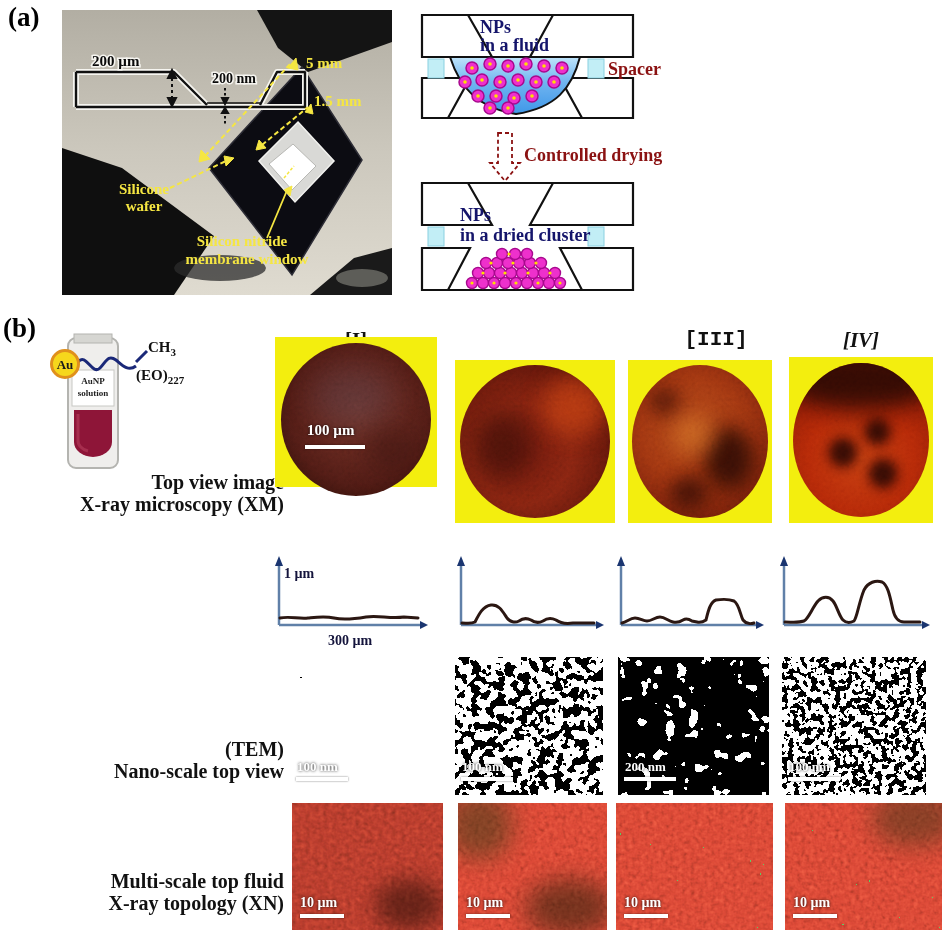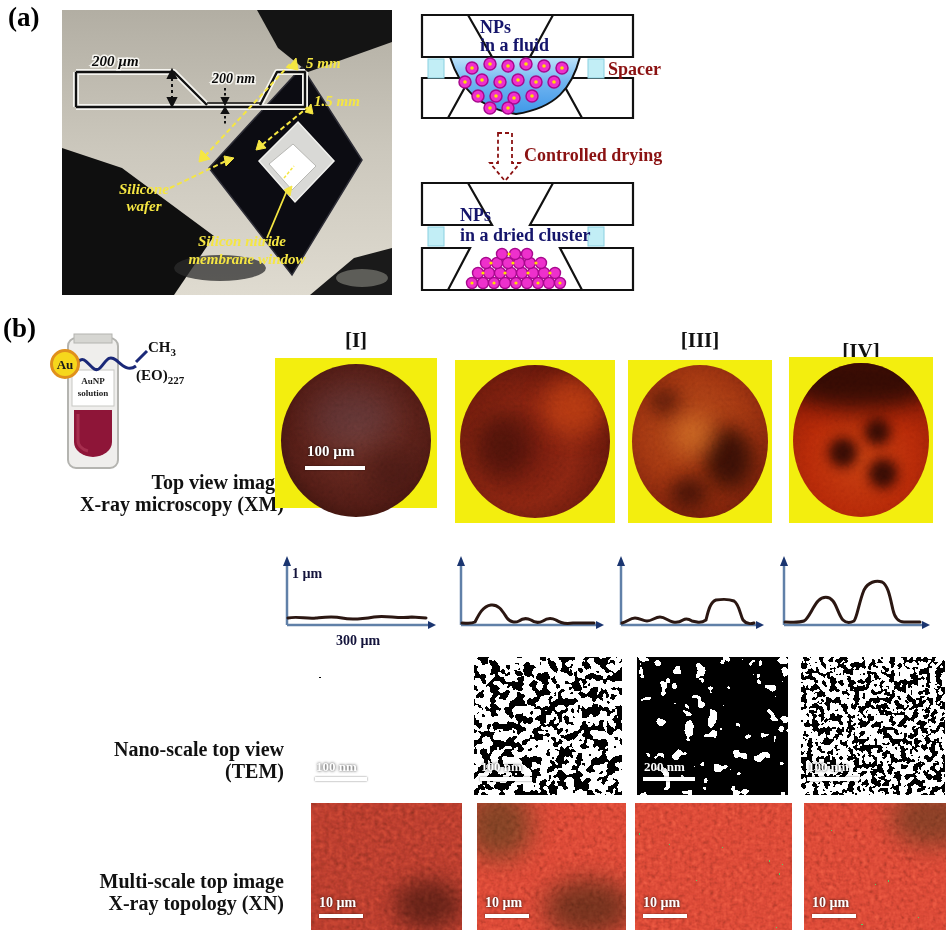--- a/index.html
+++ b/index.html
@@ -9,21 +9,21 @@
   .panel-label{font-size:27px;font-weight:bold;color:#000;}
   .colhead{font-size:21px;font-weight:bold;color:#111;text-align:center;}
   .rowlabel{font-size:20px;font-weight:bold;color:#111;text-align:right;line-height:22px;}
   .xm-box{background:#f3ee0e;}
   .xm-circle{position:absolute;border-radius:50%;overflow:hidden;}
   .blob{position:absolute;border-radius:50%;}
   .sbar-text{position:absolute;color:#fff;font-weight:bold;font-size:15px;
              text-shadow:0 0 3px rgba(0,0,0,.85);line-height:15px;}
   .sbar{position:absolute;background:#fff;height:4px;box-shadow:0 0 2px rgba(0,0,0,.6);}
   .tem-sbar-text{font-size:13px;}
-  .imgcell{position:absolute;overflow:hidden;margin-left:19px;}
+  .imgcell{position:absolute;overflow:hidden;}
   .imgcell svg{display:block;}
   svg text{font-family:"Liberation Serif","DejaVu Serif",serif;}
 </style>
 </head>
 <body>
 
 <svg width="0" height="0" style="position:absolute" aria-hidden="true">
 <defs>
   <filter id="fTemI" x="0" y="0" width="100%" height="100%">
     <feTurbulence type="fractalNoise" baseFrequency="0.13" numOctaves="2" seed="7"></feTurbulence>
@@ -128,21 +128,21 @@
     <feTurbulence type="fractalNoise" baseFrequency="0.3" numOctaves="2" seed="2"></feTurbulence>
     <feColorMatrix type="matrix" values="0.34 0.34 0.34 0 0 0.34 0.34 0.34 0 0 0.34 0.34 0.34 0 0 0 0 0 0 1"></feColorMatrix>
   </filter>
 </defs>
 </svg>
 
 <div id="fig">
 
   <div class="abs panel-label" style="left:8px;top:2px;">(a)</div>
 
-  <div class="abs" style="left:62px;top:10px;width:330px;height:285px;font-style:italic;">
+  <div class="abs" style="left:62px;top:10px;width:330px;height:285px;">
     <svg width="330" height="285" viewBox="0 0 330 285">
       <defs>
         <linearGradient id="gPhoto" x1="0" y1="0" x2="0" y2="1">
           <stop offset="0" stop-color="#b2aea3"></stop>
             <stop offset="0.5" stop-color="#ccc8bd"></stop>
             <stop offset="1" stop-color="#dfdbd0"></stop>
         </linearGradient>
       </defs>
       <rect x="0" y="0" width="330" height="285" fill="url(#gPhoto)"></rect>
 
@@ -361,29 +361,29 @@
       <path d="M30,52 C38,42 44,66 52,58 C58,52 60,44 68,50 C74,55 80,62 88,56" fill="none" stroke="#1a2878" stroke-width="3"></path>
       <line x1="88" y1="52" x2="99" y2="41" stroke="#1a2878" stroke-width="3"></line>
       <circle cx="17" cy="54" r="13.5" fill="#f6d71c" stroke="#e0901c" stroke-width="3"></circle>
       <text x="17" y="59" font-size="13" font-weight="bold" fill="#1a1a1a" text-anchor="middle">Au</text>
       <text x="88" y="70" font-size="15" font-weight="bold" fill="#111"><tspan>(EO)</tspan><tspan dy="4" font-size="11">227</tspan></text>
       <text x="100" y="42" font-size="15" font-weight="bold" fill="#111"><tspan>CH</tspan><tspan dy="4" font-size="11">3</tspan></text>
     </svg>
   </div>
 
   <div class="abs colhead" style="left:275px;top:328px;width:162px;">[I]</div>
-  <div class="abs colhead" style="left:628px;top:328px;width:144px;">[III]</div>
-  <div class="abs colhead" style="left:789px;top:339px;width:144px;">[IV]</div>
+  <div class="abs colhead" style="left:644px;top:328px;width:144px;font-family:Liberation Mono, monospace;">[III]</div>
+  <div class="abs colhead" style="left:789px;top:328px;width:144px;font-style:italic;">[IV]</div>
 
   <div class="abs rowlabel" style="left:38px;top:471px;width:246px;">
     <div>Top view image</div>
     <div>X-ray microscopy (XM)</div>
   </div>
 
-  <div class="abs xm-box" style="left:275px;top:358px;width:162px;height:150px;">
+  <div class="abs xm-box" style="left:275px;top:337px;width:162px;height:150px;">
     <div class="xm-circle" style="left:6px;top:6px;width:150px;height:153px;background:radial-gradient(circle at 52% 46%, #6b3026 0%, #5c241c 35%, #4c1a14 62%, #33100a 84%, #0c0302 97%);">
       <div class="blob" style="left:20%;top:15%;width:55%;height:40%;background:#4a4456;opacity:.3;filter:blur(14px);"></div>
       <div class="blob" style="left:55%;top:55%;width:35%;height:30%;background:#3a1410;opacity:.55;filter:blur(12px);"></div>
       <svg width="150" height="153" style="position:absolute;left:0;top:0;opacity:.2;mix-blend-mode:overlay;">
           <rect width="150" height="153" filter="url(#fMottle)"></rect>
         </svg>
     </div>
     <div class="sbar-text" style="left:32px;top:86px;">100 µm</div>
     <div class="sbar" style="left:30px;top:108px;width:60px;"></div>
   </div>
@@ -415,21 +415,21 @@
       <div class="blob" style="left:55%;top:62%;width:22%;height:20%;background:#1d0503;opacity:.85;filter:blur(6px);"></div>
       <svg width="136" height="154" style="position:absolute;left:0;top:0;opacity:.22;mix-blend-mode:overlay;">
           <rect width="136" height="154" filter="url(#fMottle)"></rect>
         </svg>
     </div>
   </div>
 
   <div class="abs rowlabel" style="left:38px;top:553px;width:246px;">
   </div>
 
-  <div class="abs" style="left:278px;top:552px;">
+  <div class="abs" style="left:270px;top:552px;">
     <svg width="164" height="100" viewBox="0 0 164 100">
       <line x1="9" y1="73" x2="9" y2="12" stroke="#6080a8" stroke-width="2.5"></line>
         <polygon points="5,14 13,14 9,4" fill="#1a3570"></polygon>
       <line x1="9" y1="73" x2="150" y2="73" stroke="#6080a8" stroke-width="2.5"></line>
         <polygon points="150,69 150,77 158,73" fill="#1a3570"></polygon>
       <path d="M10,66 C20,64 28,67 38,66 S55,64 64,66 S84,67 96,65 S120,67 134,65 L148,66" fill="none" stroke="#2b1712" stroke-width="3" stroke-linecap="round"></path>
       <text x="14" y="26" font-size="14" font-weight="bold" fill="#14143c">1 µm</text>
       <text x="80" y="93" font-size="14" font-weight="bold" fill="#14143c" text-anchor="middle">300 µm</text>
     </svg>
   </div>
@@ -455,22 +455,22 @@
     <svg width="160" height="85" viewBox="0 0 160 85">
       <line x1="8" y1="73" x2="8" y2="12" stroke="#6080a8" stroke-width="2.5"></line>
         <polygon points="4,14 12,14 8,4" fill="#1a3570"></polygon>
       <line x1="8" y1="73" x2="146" y2="73" stroke="#6080a8" stroke-width="2.5"></line>
         <polygon points="146,69 146,77 154,73" fill="#1a3570"></polygon>
       <path d="M9,70 C16,70 22,71 28,69 C33,66 36,56 42,49 C47,44 53,44 57,49 C61,54 63,64 67,68 C70,71 74,71 78,69 C81,66 83,50 88,38 C92,30 100,28 106,30 C112,33 114,45 117,58 C119,67 123,70 128,70 L144,70" fill="none" stroke="#2b1712" stroke-width="3" stroke-linecap="round"></path>
     </svg>
   </div>
 
   <div class="abs rowlabel" style="left:38px;top:738px;width:246px;">
+    <div>(TEM)</div>
     <div>Nano-scale top view</div>
-    <div>(TEM)</div>
   </div>
 
   <div class="imgcell" style="left:290px;top:657px;width:148px;height:138px;">
     <svg width="148" height="138">
         <rect width="148" height="138" fill="#f2f2f2"></rect>
         <rect width="148" height="138" filter="url(#fTemI)"></rect>
       </svg>
     <div class="sbar-text tem-sbar-text" style="left:7px;top:102px;">100 nm</div>
     <div class="sbar" style="left:6px;top:120px;width:52px;"></div>
   </div>
@@ -493,21 +493,21 @@
   <div class="imgcell" style="left:782px;top:657px;width:144px;height:138px;">
     <svg width="144" height="138">
         <rect width="144" height="138" fill="#f2f2f2"></rect>
         <rect width="144" height="138" filter="url(#fTemIV)"></rect>
       </svg>
     <div class="sbar-text tem-sbar-text" style="left:7px;top:102px;">100 nm</div>
     <div class="sbar" style="left:6px;top:120px;width:52px;"></div>
   </div>
 
   <div class="abs rowlabel" style="left:38px;top:870px;width:246px;">
-    <div>Multi-scale top image</div>
+    <div>Multi-scale top fluid</div>
     <div>X-ray topology (XN)</div>
   </div>
 
   <div class="imgcell" style="left:292px;top:803px;width:151px;height:127px;">
     <svg width="151" height="127">
         <rect width="151" height="127" fill="#2a0503"></rect>
         <rect width="151" height="127" filter="url(#fXnRedI)"></rect>
       </svg>
     <div class="blob" style="left:55%;top:60%;width:45%;height:40%;background:#1c0a04;opacity:.5;filter:blur(10px);"></div>
     <div class="sbar-text" style="left:8px;top:92px;font-size:14px;">10 µm</div>

